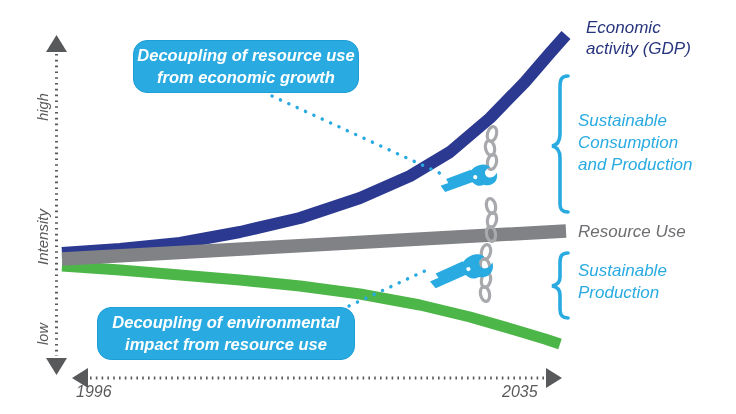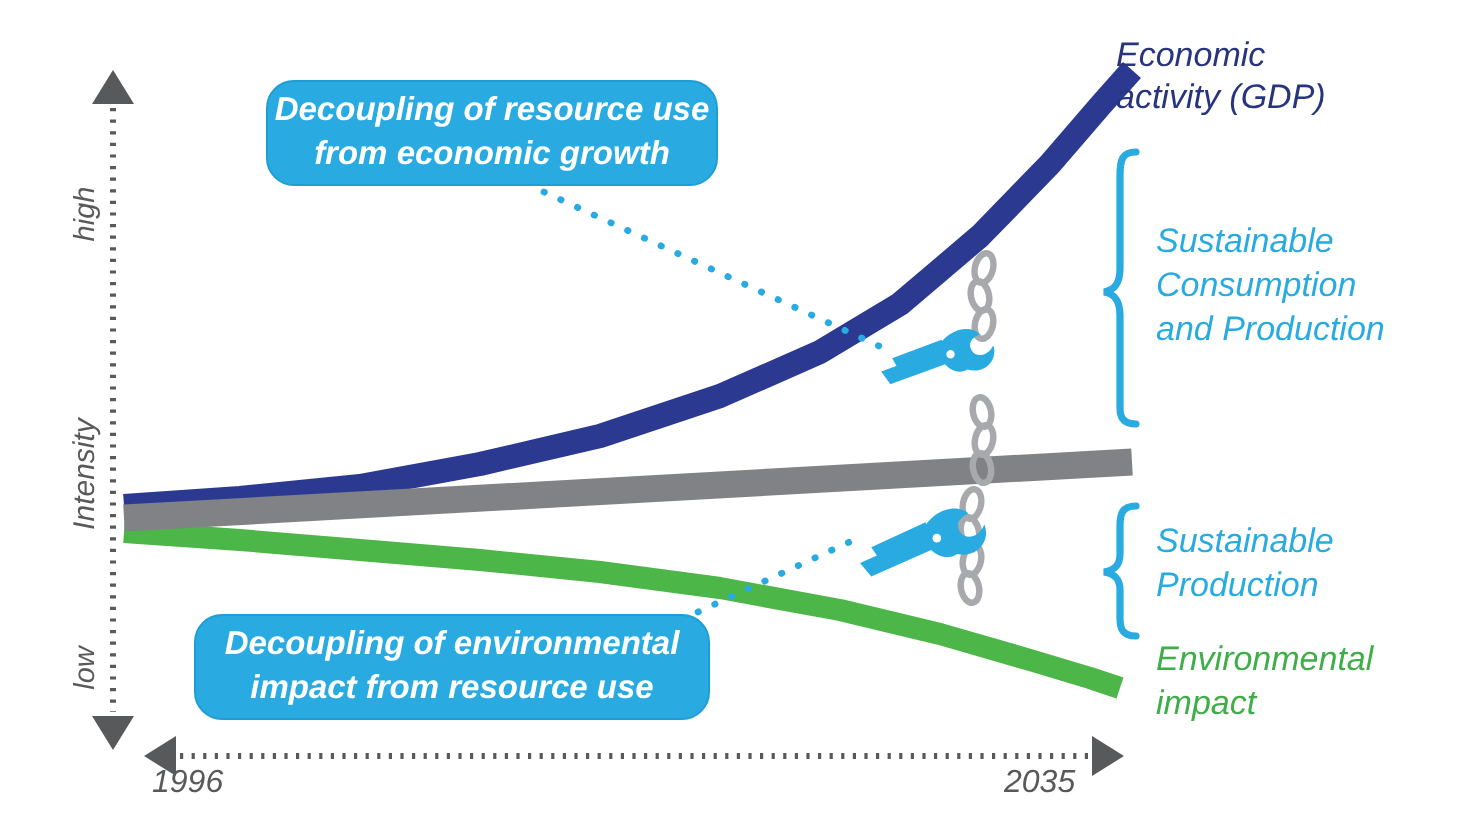--- a/index.html
+++ b/index.html
@@ -11,21 +11,21 @@
   .txt{position:absolute;font-style:italic;white-space:pre-line;}
   .callout{
     position:absolute;display:flex;align-items:center;justify-content:center;
     background:#29ABE2;border:1px solid #1e9ed6;border-radius:14px;
     color:#ffffff;font-style:italic;font-weight:600;font-size:16.5px;line-height:1.28;
     text-align:center;white-space:pre-line;
   }
   .callout-top{left:133px;top:40px;width:224px;height:51px;}
   .callout-bottom{left:97px;top:307px;width:256px;height:51px;}
   .side-label{font-size:17px;line-height:21px;font-weight:400;}
-  .lbl-economic{left:558px;top:17px;color:#27357E;}
+  .lbl-economic{left:586px;top:17px;color:#27357E;}
   .lbl-scp{left:578px;top:110px;color:#29ABE2;line-height:22px;}
   .lbl-resource{left:578px;top:221px;color:#6D6E71;}
   .lbl-sp{left:578px;top:260px;color:#29ABE2;line-height:22px;}
   .lbl-env{left:578px;top:319px;color:#3FAE49;line-height:22px;}
   .axis-year{font-size:16px;color:#58595B;}
   .year-2005{left:76px;top:383px;}
   .year-2030{left:502px;top:383px;}
   .rot{transform:rotate(-90deg);text-align:center;color:#58595B;}
   .lbl-intensity{left:-11px;top:227px;width:110px;height:20px;font-size:15px;}
   .lbl-high{left:15px;top:97px;width:60px;height:20px;font-size:14.5px;}
@@ -92,23 +92,22 @@
   <div class="callout callout-top">Decoupling of resource use
 from economic growth</div>
   <div class="callout callout-bottom">Decoupling of environmental
 impact from resource use</div>
 
   <div class="txt side-label lbl-economic">Economic
 activity (GDP)</div>
   <div class="txt side-label lbl-scp">Sustainable
 Consumption
 and Production</div>
+  <div class="txt side-label lbl-resource">Resource Use</div>
   <div class="txt side-label lbl-sp">Sustainable
 Production</div>
-  <div class="txt side-label lbl-env">Environmental
-impact</div>
 
   <div class="txt axis-year year-2005">1996</div>
   <div class="txt axis-year year-2030">2035</div>
   <div class="txt rot lbl-intensity">Intensity</div>
   <div class="txt rot lbl-high">high</div>
   <div class="txt rot lbl-low">low</div>
 </div>
 
 </body></html>

